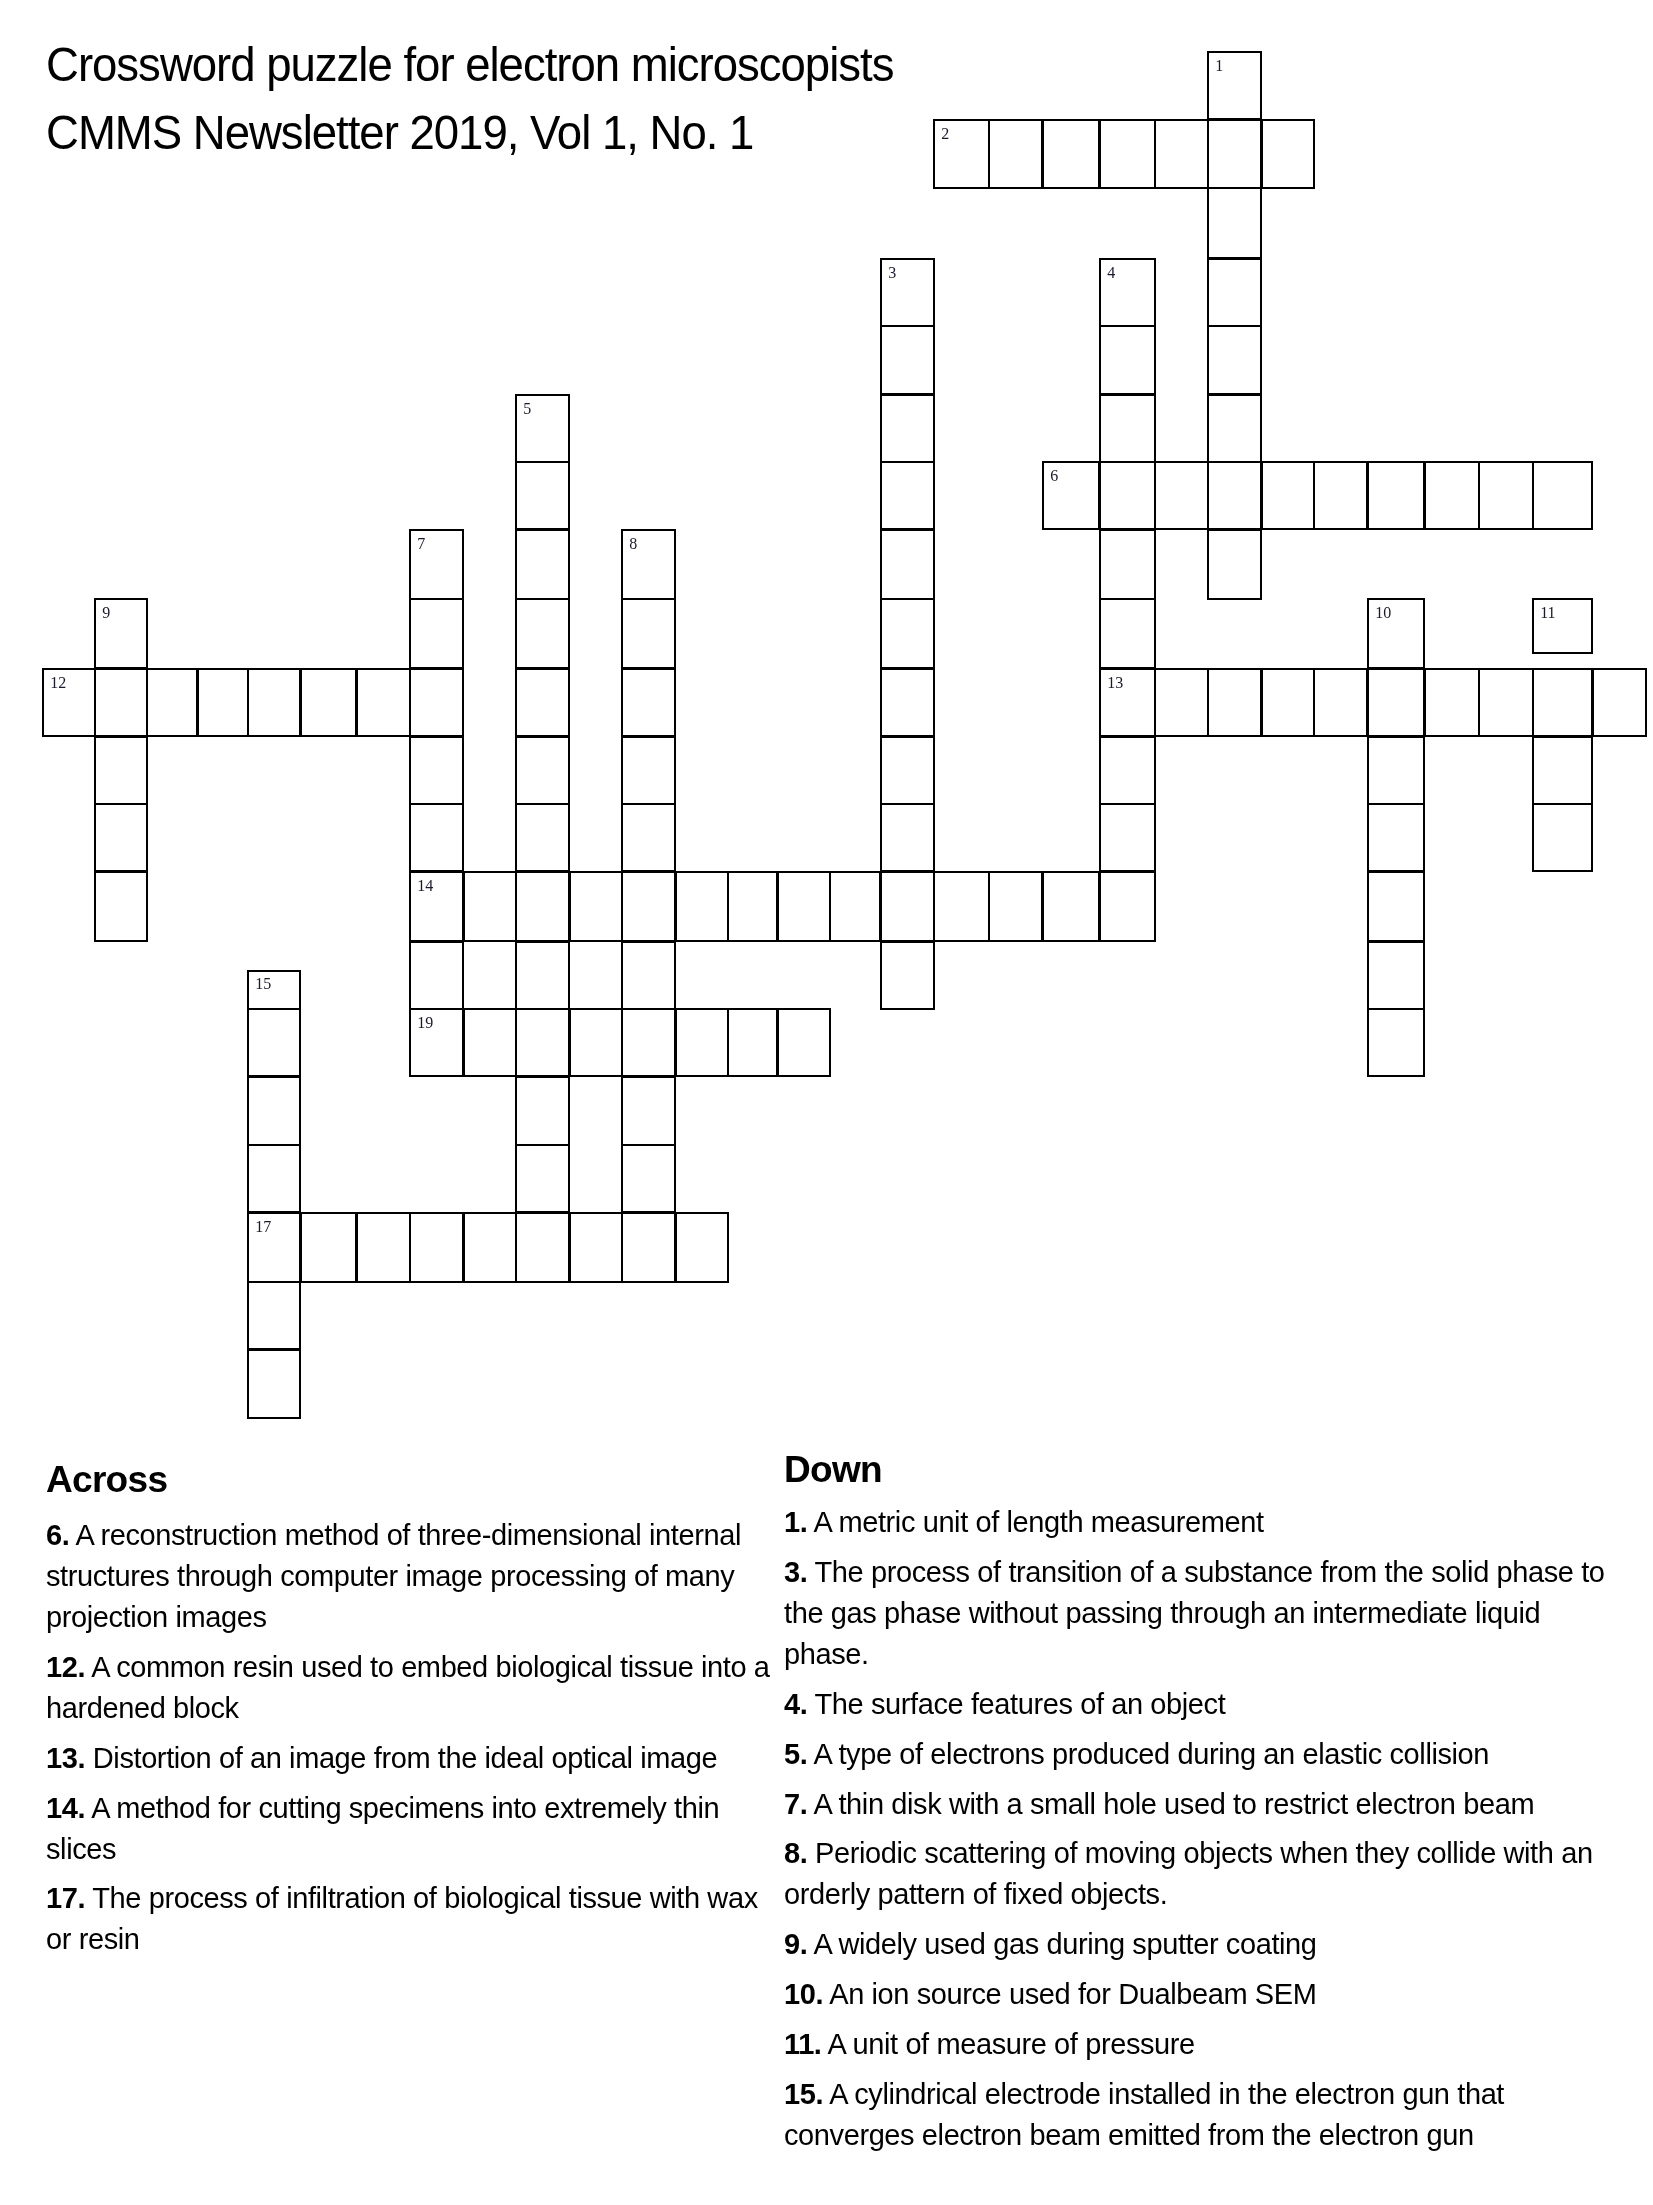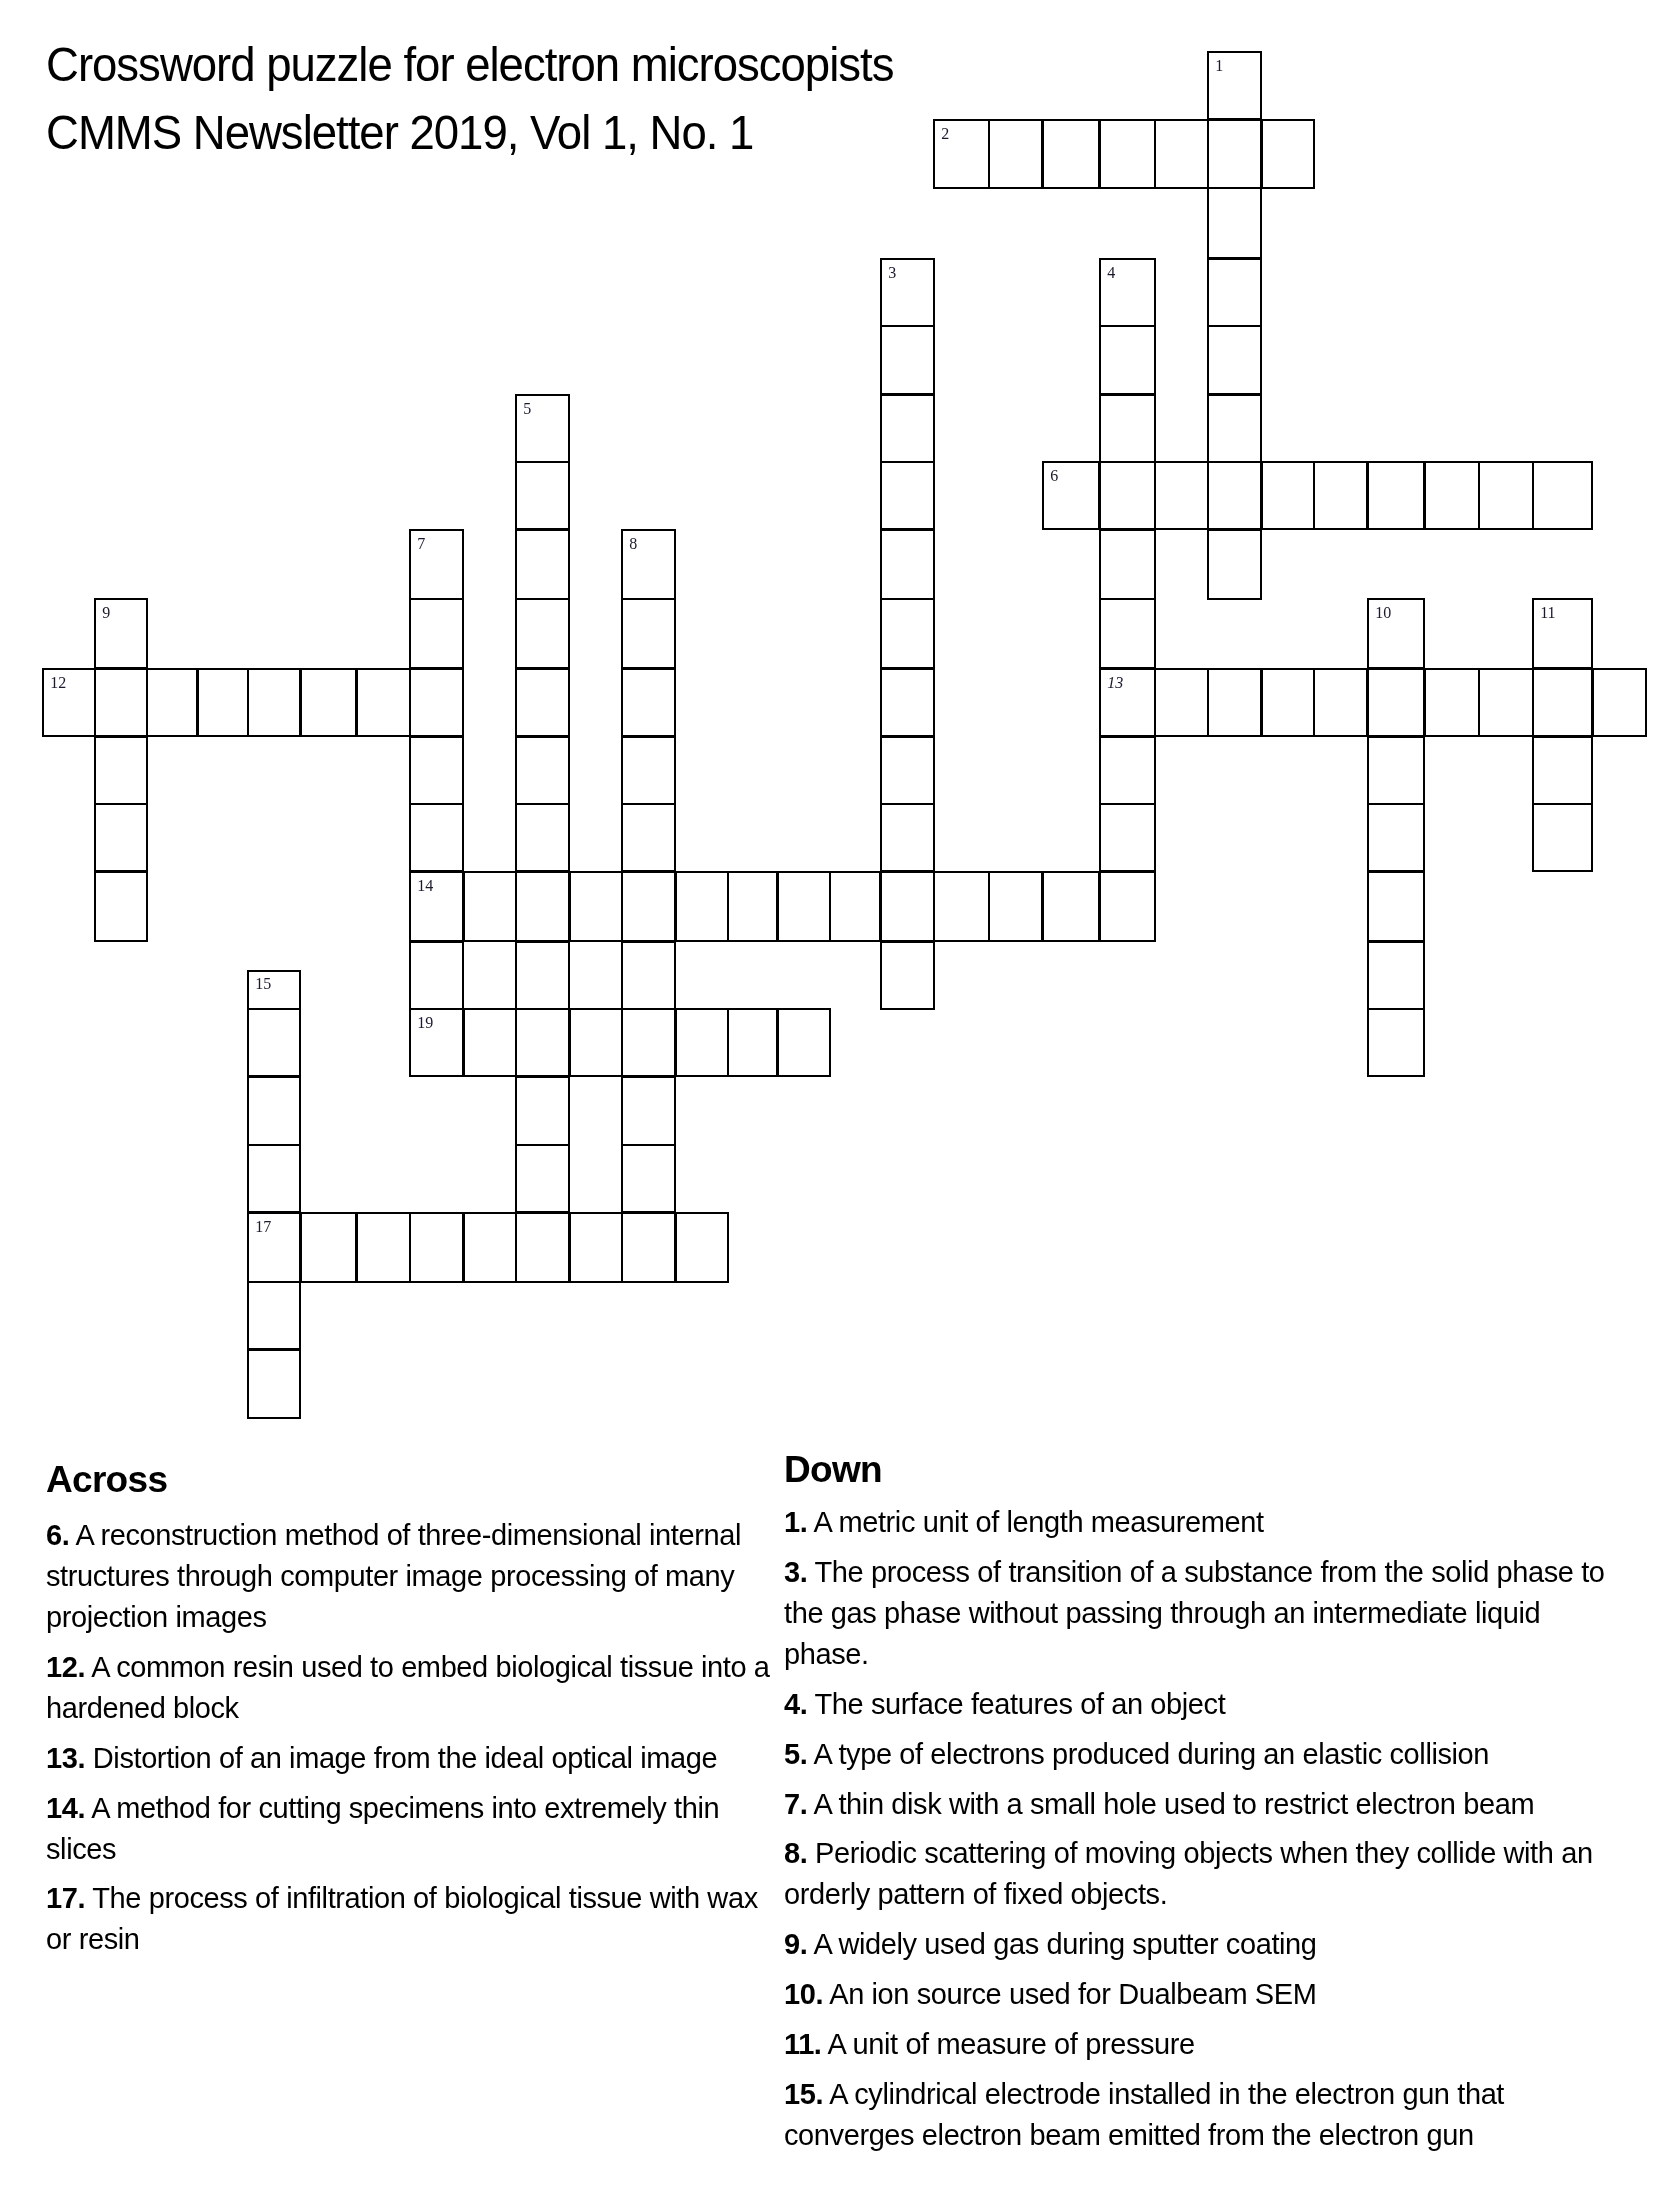--- a/index.html
+++ b/index.html
@@ -57,21 +57,21 @@
     <div class="cell" style="left: 881px; top: 872px; width: 55px; height: 71px;"></div>
     <div class="cell" style="left: 881px; top: 942px; width: 55px; height: 69px;"></div>
     <div class="cell" style="left: 1100px; top: 259px; width: 57px; height: 69px;">
       <span class="cell-num">4</span>
     </div>
     <div class="cell" style="left: 1100px; top: 326px; width: 57px; height: 70px;"></div>
     <div class="cell" style="left: 1100px; top: 395px; width: 57px; height: 69px;"></div>
     <div class="cell" style="left: 1100px; top: 462px; width: 57px; height: 69px;"></div>
     <div class="cell" style="left: 1100px; top: 530px; width: 57px; height: 71px;"></div>
     <div class="cell" style="left: 1100px; top: 599px; width: 57px; height: 71px;"></div>
-    <div class="cell" style="left: 1100px; top: 669px; width: 57px; height: 69px; font-style: italic;">
+    <div class="cell" style="left: 1100px; top: 669px; width: 57px; height: 69px;">
       <span class="cell-num">13</span>
     </div>
     <div class="cell" style="left: 1100px; top: 737px; width: 57px; height: 69px;"></div>
     <div class="cell" style="left: 1100px; top: 804px; width: 57px; height: 69px;"></div>
     <div class="cell" style="left: 1100px; top: 872px; width: 57px; height: 71px;"></div>
     <div class="cell" style="left: 516px; top: 395px; width: 55px; height: 69px;">
       <span class="cell-num">5</span>
     </div>
     <div class="cell" style="left: 516px; top: 462px; width: 55px; height: 69px;"></div>
     <div class="cell" style="left: 516px; top: 530px; width: 55px; height: 71px;"></div>
@@ -129,21 +129,21 @@
     <div class="cell" style="left: 95px; top: 872px; width: 54px; height: 71px;"></div>
     <div class="cell" style="left: 1368px; top: 599px; width: 58px; height: 71px;">
       <span class="cell-num">10</span>
     </div>
     <div class="cell" style="left: 1368px; top: 669px; width: 58px; height: 69px;"></div>
     <div class="cell" style="left: 1368px; top: 737px; width: 58px; height: 69px;"></div>
     <div class="cell" style="left: 1368px; top: 804px; width: 58px; height: 69px;"></div>
     <div class="cell" style="left: 1368px; top: 872px; width: 58px; height: 71px;"></div>
     <div class="cell" style="left: 1368px; top: 942px; width: 58px; height: 69px;"></div>
     <div class="cell" style="left: 1368px; top: 1009px; width: 58px; height: 69px;"></div>
-    <div class="cell" style="left: 1533px; top: 599px; width: 61px; height: 71px;">
+    <div class="cell" style="left: 1533px; top: 599px; width: 61px; height: 56px;">
       <span class="cell-num">11</span>
     </div>
     <div class="cell" style="left: 1533px; top: 669px; width: 61px; height: 69px;"></div>
     <div class="cell" style="left: 1533px; top: 737px; width: 61px; height: 69px;"></div>
     <div class="cell" style="left: 1533px; top: 804px; width: 61px; height: 69px;"></div>
     <div class="cell" style="left: 43px; top: 669px; width: 54px; height: 69px;">
       <span class="cell-num">12</span>
     </div>
     <div class="cell" style="left: 147px; top: 669px; width: 52px; height: 69px;"></div>
     <div class="cell" style="left: 198px; top: 669px; width: 52px; height: 69px;"></div>

